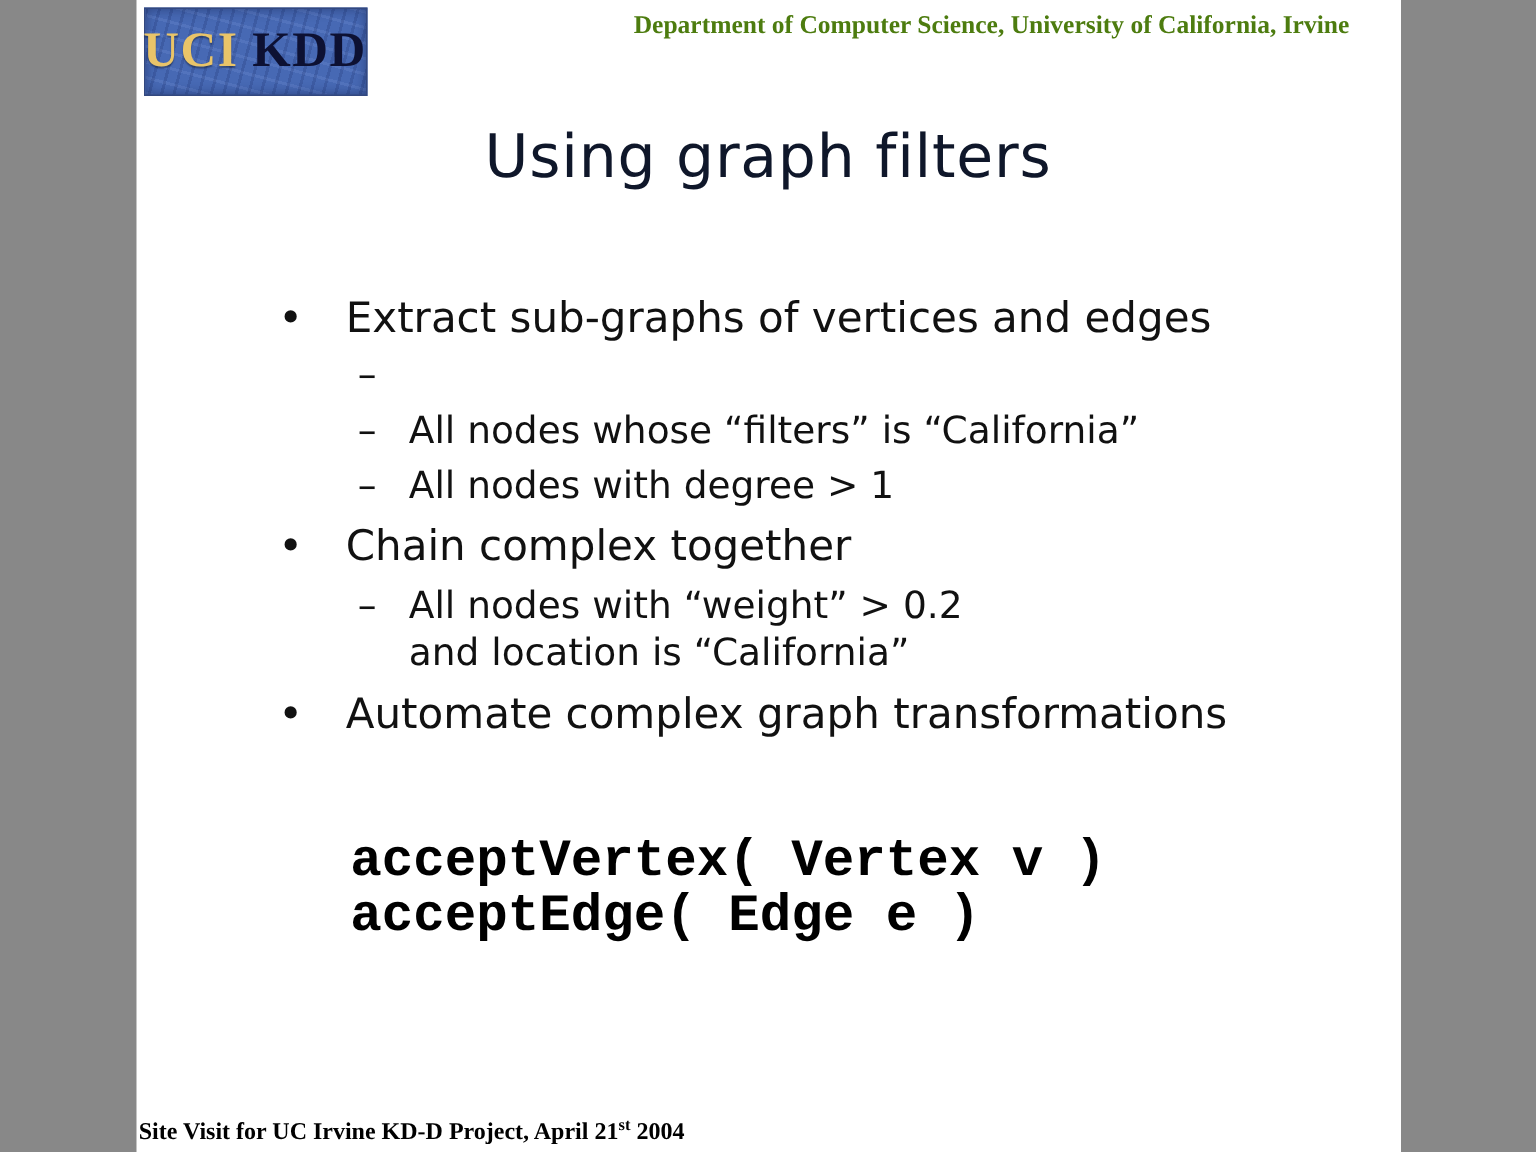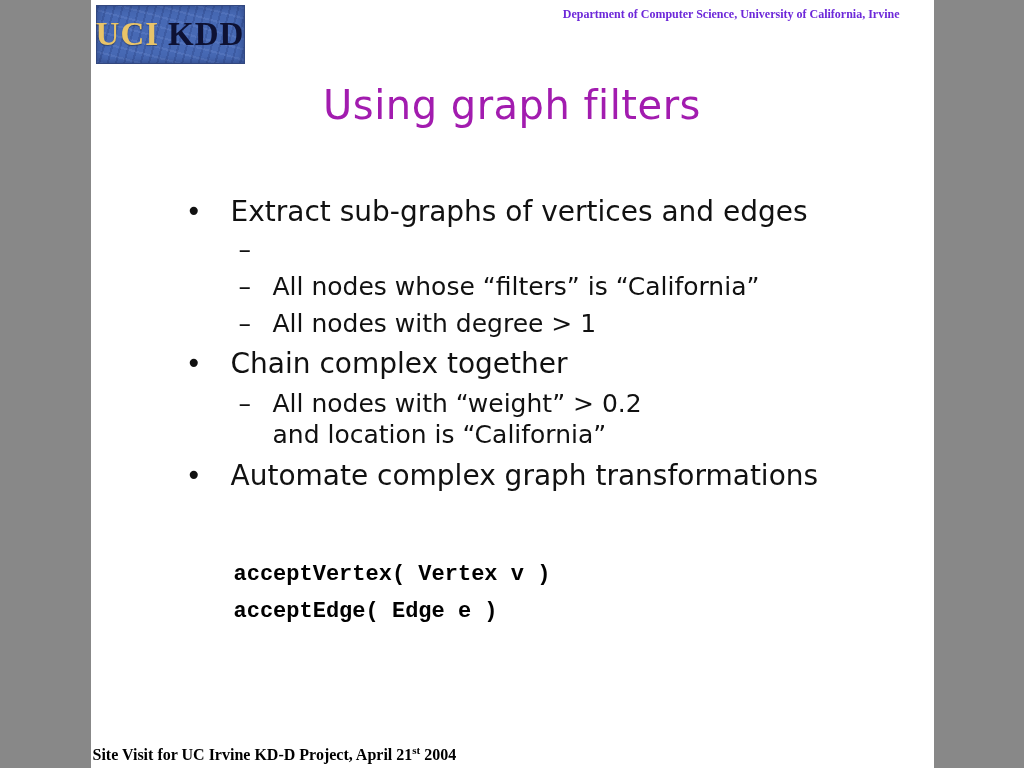--- a/index.html
+++ b/index.html
@@ -22,46 +22,46 @@
     font-family:"Liberation Serif", serif; font-weight:bold; font-size:33px;
     letter-spacing:1px;
   }
   .logo-uci { color:#e9c469; text-shadow:0 1px 1px rgba(0,0,0,.35); }
   .logo-kdd { color:#0d1133; }
 
   
   .dept {
     position:absolute; top:7px; right:34px;
     font-family:"Liberation Serif", serif; font-weight:bold;
-    font-size:12px; color:#6d28d9;
+    font-size:17px; color:#4d7c0f;
   }
 
   
   .title {
     position:absolute; top:82px; left:0; width:100%; margin:0;
-    text-align:center; font-size:40px; font-weight:400; color:#a21caf;
+    text-align:center; font-size:40px; font-weight:400; color:#0f172a;
     letter-spacing:0.5px;
   }
 
   
   .content { position:absolute; left:95px; top:193px; width:870px; }
   .row { display:flex; align-items:flex-start; }
   .l1 { font-size:28px; line-height:38px; }
   .l1 .m1 { width:45px; flex:0 0 45px; }
   .l2 { font-size:25px; line-height:37px; margin-left:53px; }
   .l2 .m2 { width:34px; flex:0 0 34px; }
   .l1 + .l1, .l2 + .l1 { margin-top:3px; }
   .multi { line-height:31px; margin-top:5px; margin-bottom:7px; }
   .lines > div { line-height:31px; }
 
   
   .code {
     position:absolute; left:143px; top:556px;
     font-family:"Liberation Mono", monospace; font-weight:bold;
-    font-size:22px; line-height:37px; color:#000;
+    font-size:35px; line-height:37px; color:#000;
   }
   .code div { white-space:pre; }
 
   
   .footer {
     position:absolute; left:2px; top:744px;
     font-family:"Liberation Serif", serif; font-weight:bold;
     font-size:16px; color:#000;
   }
   .footer sup { font-size:11px; }

